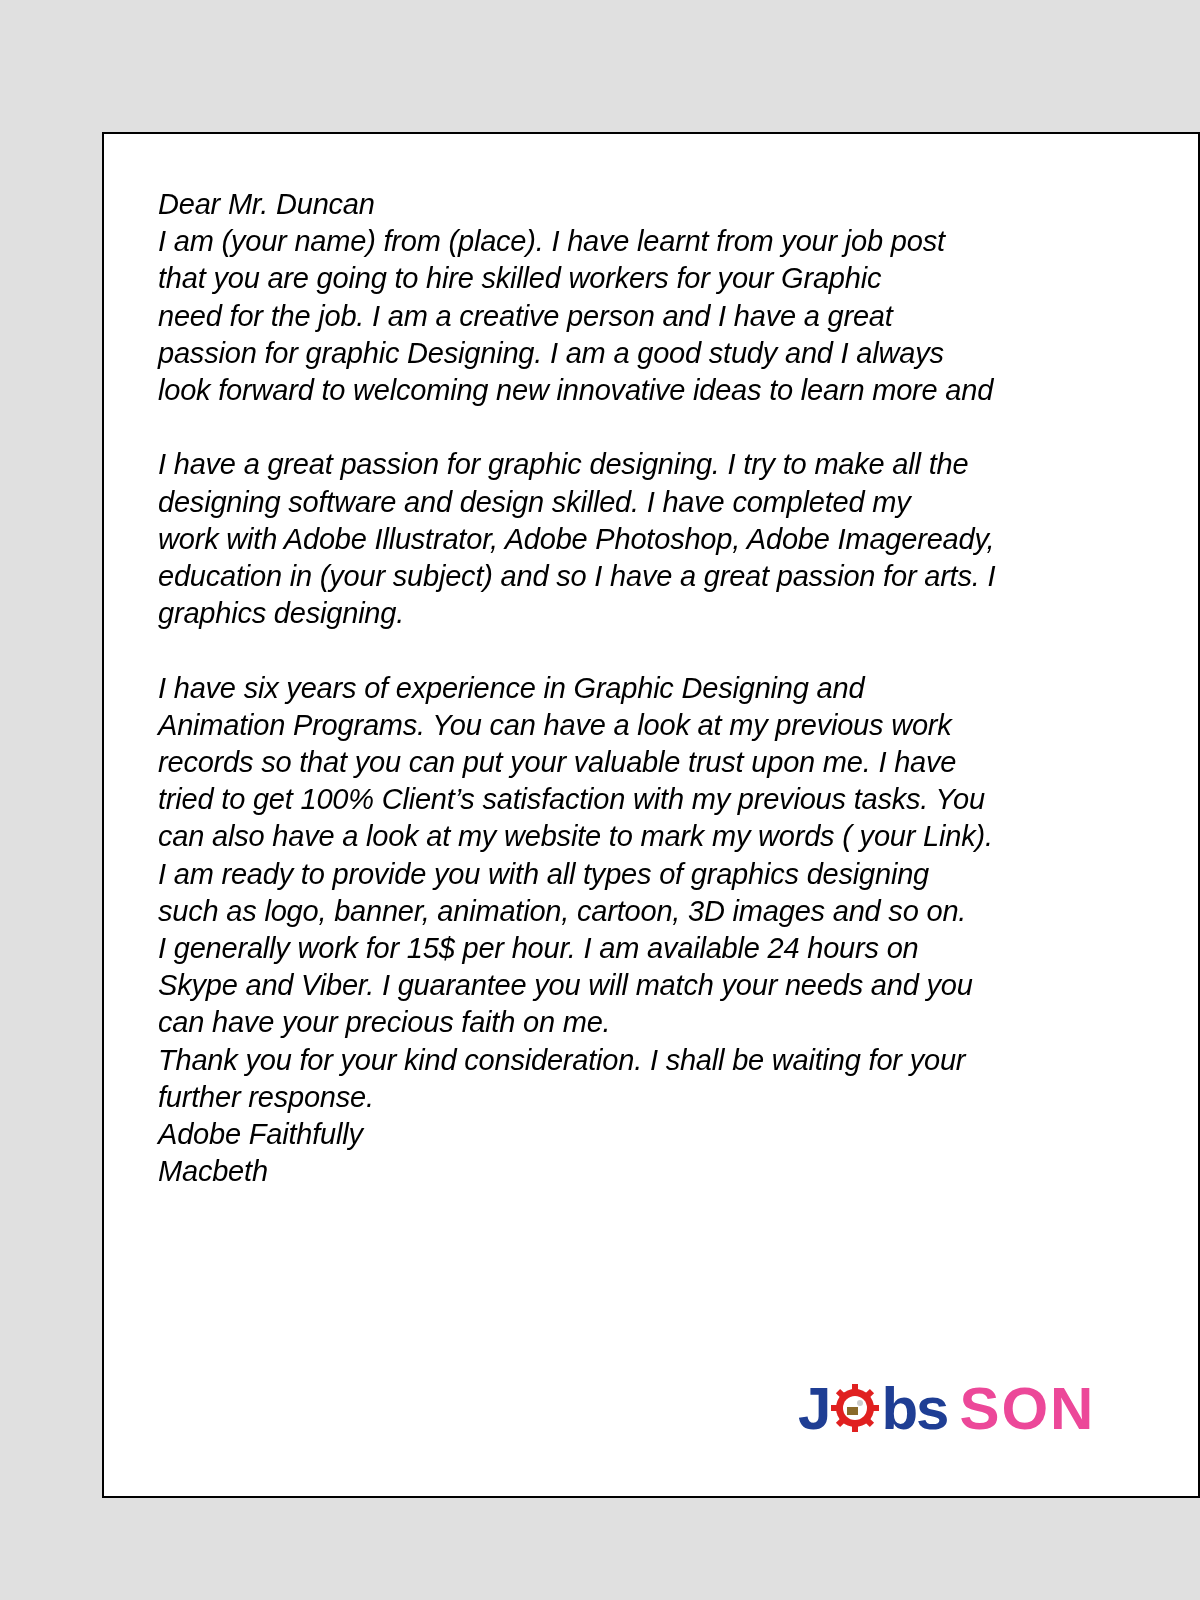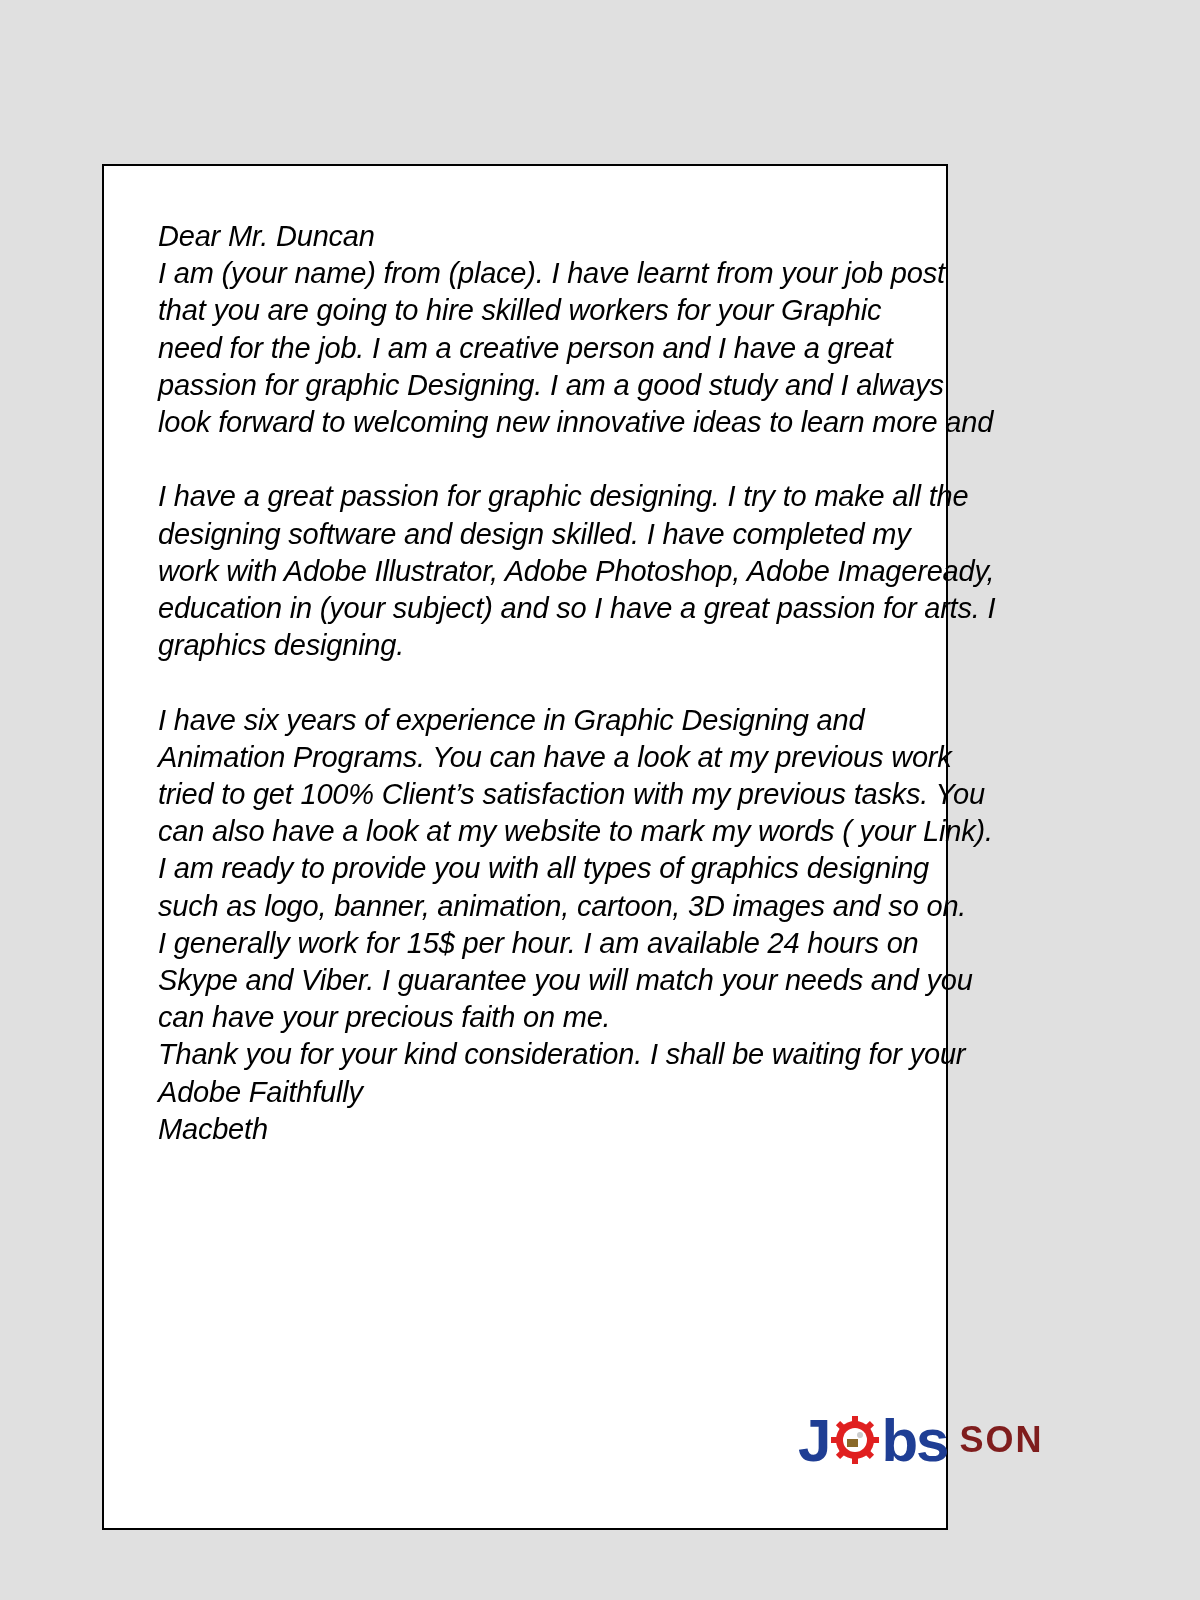--- a/index.html
+++ b/index.html
@@ -5,25 +5,24 @@
   html, body { margin:0; padding:0; }
   body {
     width:1200px; height:1600px;
     background:#e0e0e0;
     position:relative;
     overflow:hidden;
   }
   .page {
     position:absolute;
     left:102px; top:132px;
-    width:846px; height:1366px;
+    width:1098px; height:1366px;
     background:#ffffff;
     border:2px solid #000;
     box-sizing:border-box;
-    margin-top:32px;
   }
   .letter {
     position:absolute;
     left:54px; top:52px;
     width:920px;
     font-family:"Liberation Sans", sans-serif;
     font-style:italic;
     font-size:29px;
     line-height:37.2px;
     color:#000;
@@ -34,21 +33,21 @@
   .logo {
     position:absolute;
     left:694px; top:1244px;
     height:60px;
     display:flex; align-items:center;
     font-family:"Liberation Sans", sans-serif;
     font-weight:bold;
   }
   .logo .jobs { color:#1f3e94; font-size:60px; letter-spacing:-2px; display:flex; align-items:center; font-style:normal; }
   .gear { display:inline-block; width:50px; height:50px; margin:0 1px; }
-  .logo .son { color:#7f1d1d; font-size:36px; margin-left:12px; letter-spacing:2px; }
+  .logo .son { color:#ec4899; font-size:60px; margin-left:12px; letter-spacing:2px; }
 </style>
 </head>
 <body>
 
 <div class="page">
   <div class="letter">
     <span class="line">Dear Mr. Duncan</span>
     <div>
       <span class="line">I am (your name) from (place). I have learnt from your job post</span>
       <span class="line">that you are going to hire skilled workers for your Graphic</span>
@@ -61,28 +60,30 @@
       <span class="line">I have a great passion for graphic designing. I try to make all the</span>
       <span class="line">designing software and design skilled. I have completed my</span>
       <span class="line">work with Adobe Illustrator, Adobe Photoshop, Adobe Imageready,</span>
       <span class="line">education in (your subject) and so I have a great passion for arts. I</span>
       <span class="line">graphics designing.</span>
     </div>
     <div class="blank"></div>
     <div>
       <span class="line">I have six years of experience in Graphic Designing and</span>
       <span class="line">Animation Programs. You can have a look at my previous work</span>
+      <span class="line">records so that you can put your valuable trust upon me. I have</span>
       <span class="line">tried to get 100% Client’s satisfaction with my previous tasks. You</span>
       <span class="line">can also have a look at my website to mark my words ( your Link).</span>
       <span class="line">I am ready to provide you with all types of graphics designing</span>
       <span class="line">such as logo, banner, animation, cartoon, 3D images and so on.</span>
       <span class="line">I generally work for 15$ per hour. I am available 24 hours on</span>
       <span class="line">Skype and Viber. I guarantee you will match your needs and you</span>
       <span class="line">can have your precious faith on me.</span>
       <span class="line">Thank you for your kind consideration. I shall be waiting for your</span>
+      <span class="line">further response.</span>
     </div>
     <span class="line">Adobe Faithfully</span>
     <span class="line">Macbeth</span>
   </div>
 
   <div class="logo">
     <span class="jobs">
       <span>J</span>
       <svg class="gear" viewBox="0 0 50 50">
         <g fill="#e02020">

